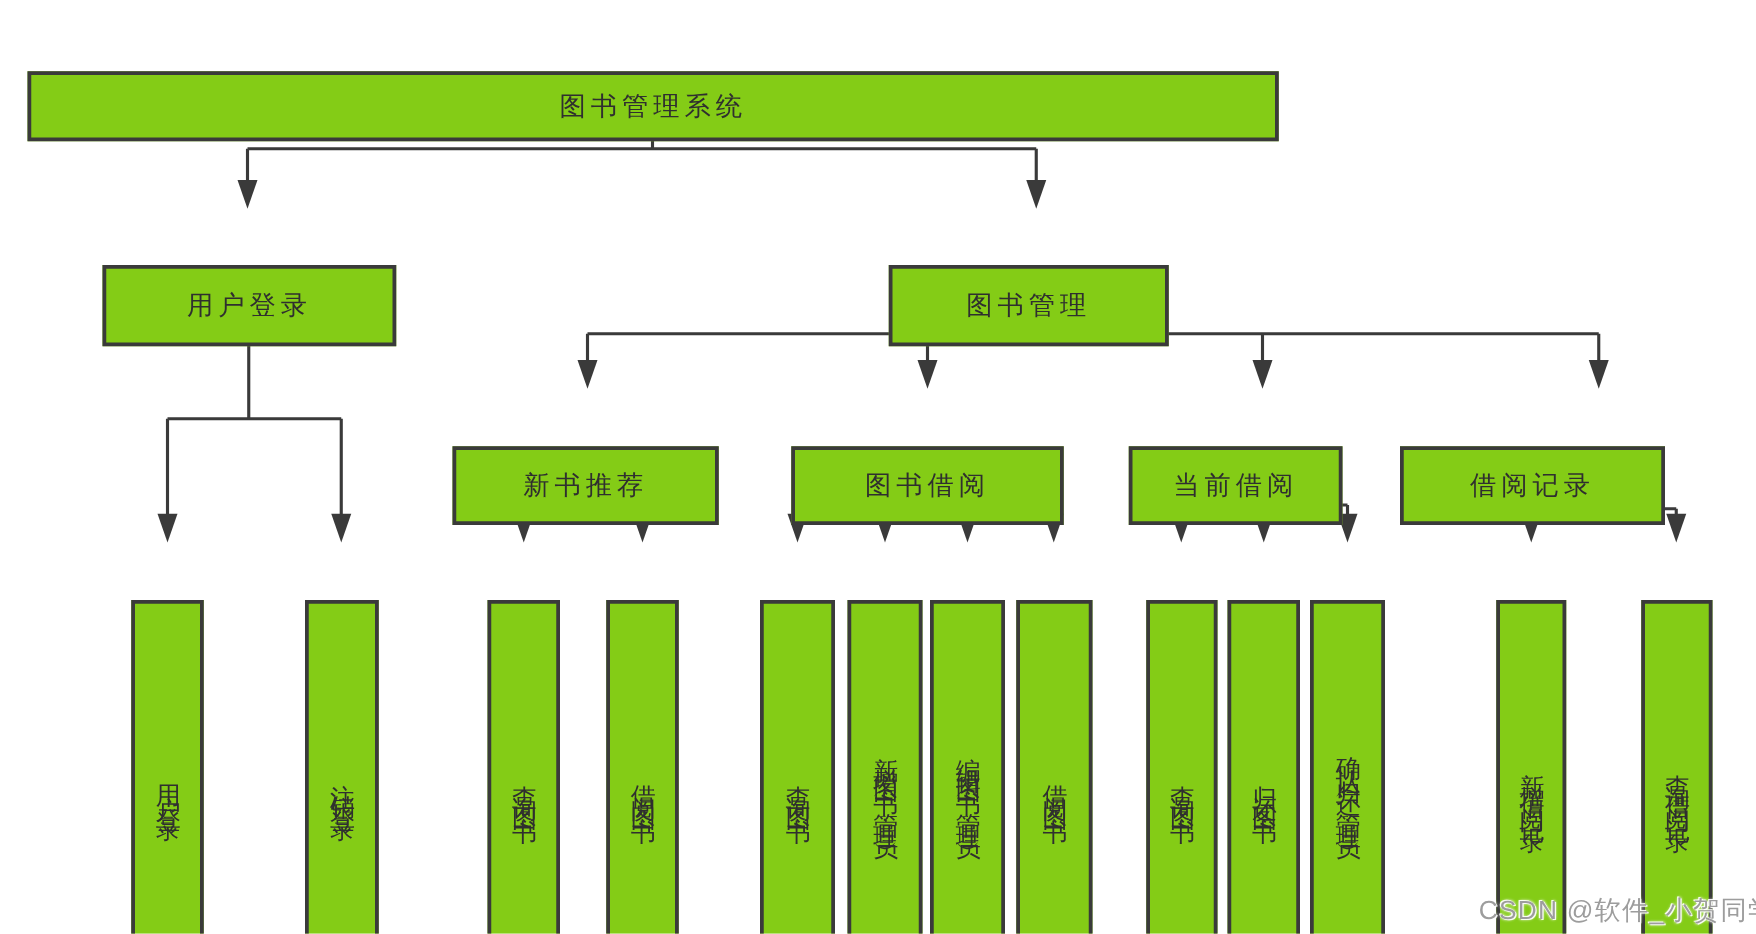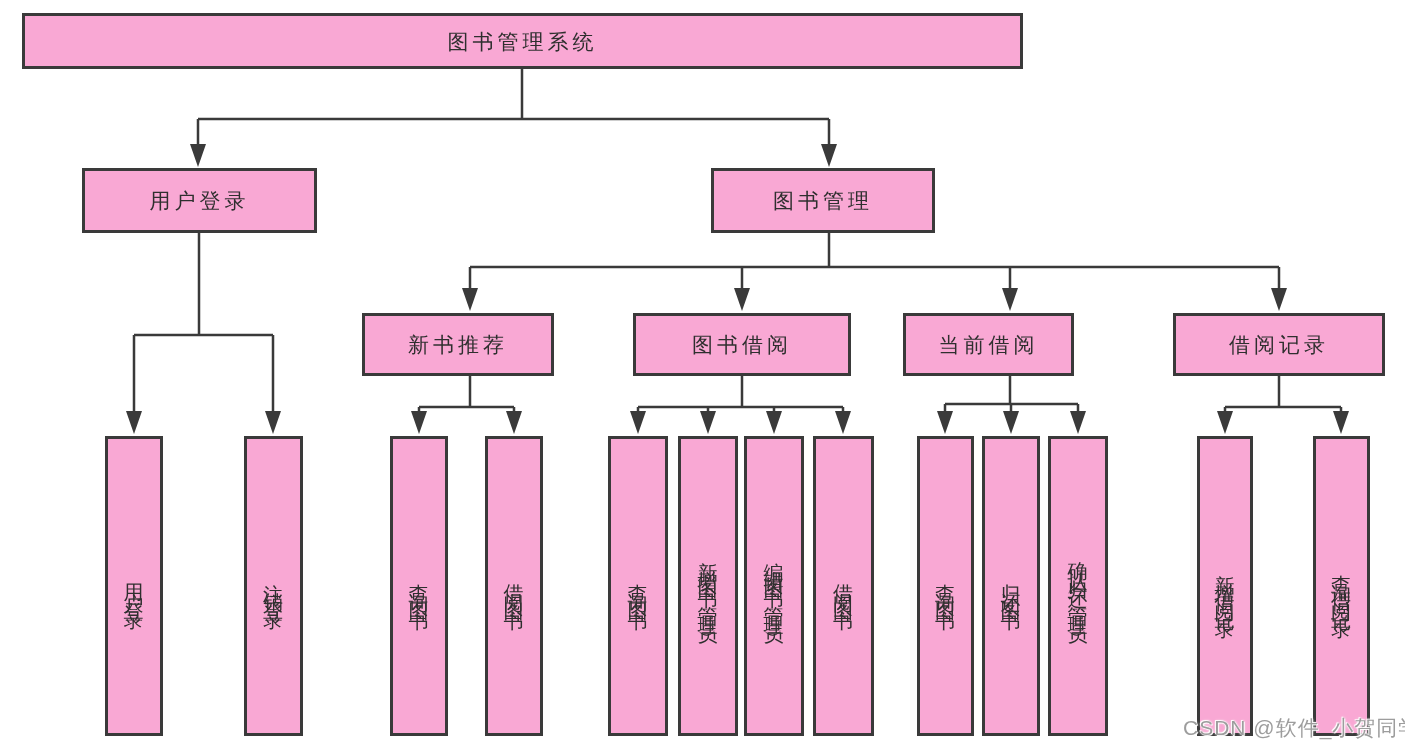--- a/index.html
+++ b/index.html
@@ -7,25 +7,26 @@
     position:relative;
     width:1405px;height:747px;
     background:#ffffff;
     font-family:"Liberation Sans","DejaVu Sans",sans-serif;
     overflow:hidden;
   }
   #wires{position:absolute;left:0;top:0;z-index:1;}
   .node{
     position:absolute;
     box-sizing:border-box;
-    background:#f9a8d4;
+    background:#84cc16;
     border:3px solid #3a3a3a;
     display:flex;align-items:center;justify-content:center;
     color:#2f2f2f;
     z-index:2;
+    margin-top:44px;
   }
   .hbox span{
     font-size:21px;
     letter-spacing:4px;
     line-height:1;
     white-space:nowrap;
   }
   .vbox .vlabel{
     writing-mode:vertical-rl;
     text-orientation:mixed;
@@ -87,30 +88,30 @@
     <span>图书管理系统</span>
   </div>
 
   <div class="node hbox" style="left:82px;top:168px;width:235px;height:65px">
     <span>用户登录</span>
   </div>
   <div class="node hbox" style="left:711px;top:168px;width:224px;height:65px">
     <span>图书管理</span>
   </div>
 
-  <div class="node hbox" style="left:362px;top:313px;width:192px;height:63px">
+  <div class="node hbox" style="left:362px;top:313px;width:213px;height:63px">
     <span>新书推荐</span>
   </div>
   <div class="node hbox" style="left:633px;top:313px;width:218px;height:63px">
     <span>图书借阅</span>
   </div>
   <div class="node hbox" style="left:903px;top:313px;width:171px;height:63px">
     <span>当前借阅</span>
   </div>
-  <div class="node hbox" style="left:1173px;top:313px;width:212px;height:63px">
+  <div class="node hbox" style="left:1120px;top:313px;width:212px;height:63px">
     <span>借阅记录</span>
   </div>
 
   <div class="node vbox" style="left:105px;top:436px;width:58px;height:300px">
     <span class="vlabel">用户登录</span>
   </div>
   <div class="node vbox" style="left:244px;top:436px;width:59px;height:300px">
     <span class="vlabel">注销登录</span>
   </div>
 

